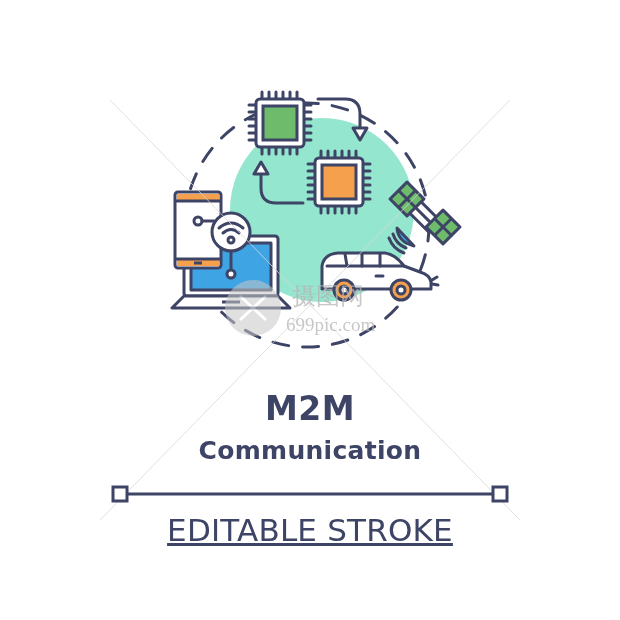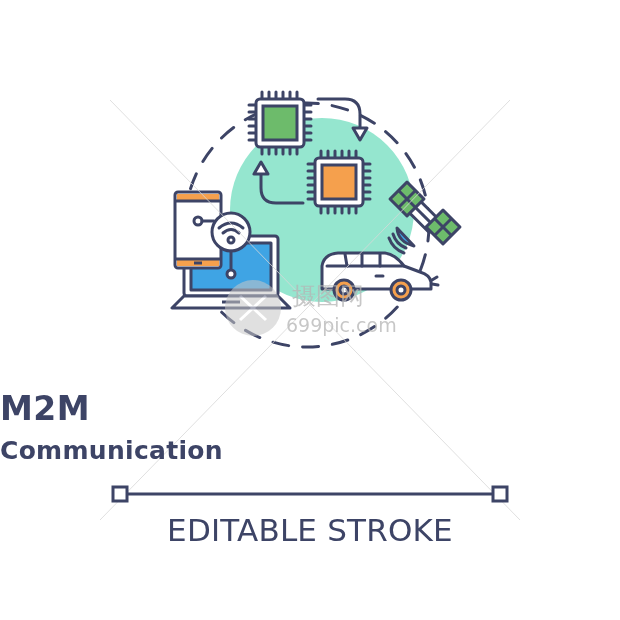--- a/index.html
+++ b/index.html
@@ -1,28 +1,28 @@
 <!DOCTYPE html>
 <html><head>
 <meta charset="utf-8">
 <style>
   html, body { margin: 0; padding: 0; background: #ffffff; }
   body { width: 620px; height: 620px; position: relative; overflow: hidden;
          font-family: "DejaVu Sans", "Liberation Sans", sans-serif; }
   .art { position: absolute; left: 0; top: 0; width: 620px; height: 620px; }
-  .title { position: absolute; left: 0; width: 620px; 
+  .title { position: absolute; left: 0; width: 620px; text-align: center;
            color: #3d4466; font-weight: bold; font-family: "DejaVu Sans", sans-serif; }
   .t1 { top: 391px; font-size: 33px; line-height: 36px; letter-spacing: 0.5px; }
   .t2 { top: 432px; font-size: 25px; line-height: 38px; letter-spacing: 0.3px; }
   .sub { position: absolute; left: 0; top: 510px; width: 620px; text-align: center;
          color: #3d4466; font-size: 31px; line-height: 40px; font-weight: normal;
-         font-family: "DejaVu Sans", sans-serif; letter-spacing: 0.2px; }
+         font-family: "DejaVu Sans", sans-serif; letter-spacing: 0.2px; text-decoration: underline; }
   .wm { position: absolute; color: #b5b5b5; opacity: 0.75; font-family: "DejaVu Sans", sans-serif; }
   .wm1 { left: 292px; top: 280px; font-size: 24px; }
-  .wm2 { left: 286px; top: 314px; font-size: 19px; }
+  .wm2 { left: 286px; top: 314px; font-size: 19px; font-family: Liberation Serif, serif; }
 </style>
 </head>
 <body>
 
 <svg class="art" viewBox="0 0 620 620" xmlns="http://www.w3.org/2000/svg">
 
   <circle cx="322" cy="210" r="92" fill="#95e6cf"></circle>
 
   <circle cx="307" cy="225" r="122" fill="none" stroke="#3d4466" stroke-width="3" stroke-dasharray="16 14" stroke-linecap="round"></circle>
 

